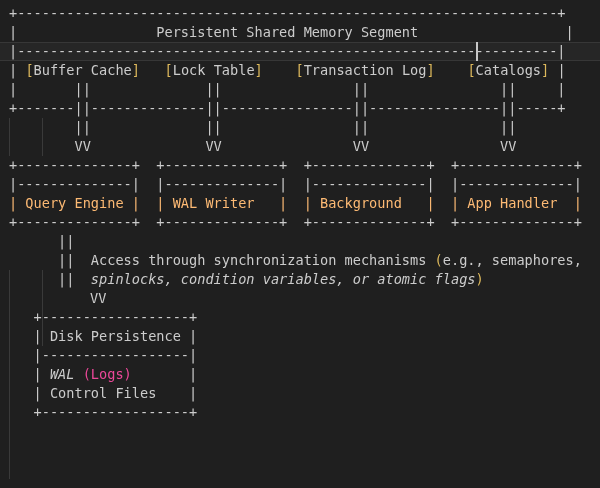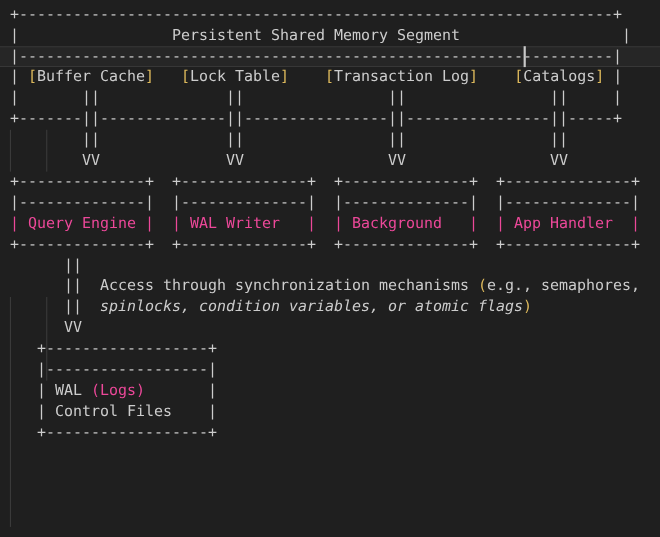--- a/index.html
+++ b/index.html
@@ -29,26 +29,27 @@
       <div class="line"><span style="color: rgb(204, 204, 204);">+------------------------------------------------------------------+</span></div>
       <div class="line"><span style="color: rgb(204, 204, 204);">|                 Persistent Shared Memory Segment                  |</span></div>
       <div class="line"><span style="color: rgb(204, 204, 204);">|------------------------------------------------------------------|</span></div>
       <div class="line"><span style="color: rgb(204, 204, 204);">| </span><span style="color: rgb(221, 185, 92);">[</span><span style="color: rgb(204, 204, 204);">Buffer Cache</span><span style="color: rgb(221, 185, 92);">]</span><span style="color: rgb(204, 204, 204);">   </span><span style="color: rgb(221, 185, 92);">[</span><span style="color: rgb(204, 204, 204);">Lock Table</span><span style="color: rgb(221, 185, 92);">]</span><span style="color: rgb(204, 204, 204);">    </span><span style="color: rgb(221, 185, 92);">[</span><span style="color: rgb(204, 204, 204);">Transaction Log</span><span style="color: rgb(221, 185, 92);">]</span><span style="color: rgb(204, 204, 204);">    </span><span style="color: rgb(221, 185, 92);">[</span><span style="color: rgb(204, 204, 204);">Catalogs</span><span style="color: rgb(221, 185, 92);">]</span><span style="color: rgb(204, 204, 204);"> |</span></div>
       <div class="line"><span style="color: rgb(204, 204, 204);">|       ||              ||                ||                ||     |</span></div>
       <div class="line"><span style="color: rgb(204, 204, 204);">+-------||--------------||----------------||----------------||-----+</span></div>
       <div class="line"><span style="color: rgb(204, 204, 204);">        ||              ||                ||                ||</span></div>
       <div class="line"><span style="color: rgb(204, 204, 204);">        VV              VV                VV                VV</span></div>
       <div class="line"><span style="color: rgb(204, 204, 204);">+--------------+  +--------------+  +--------------+  +--------------+</span></div>
       <div class="line"><span style="color: rgb(204, 204, 204);">|--------------|  |--------------|  |--------------|  |--------------|</span></div>
-      <div class="line"><span style="color: #ec4899;">| Query Engine |  | WAL Writer   |  | Background   |  | App Handler  |</span></div>
+      <div class="line"><span style="color: #fdba74;">| Query Engine |  | WAL Writer   |  | Background   |  | App Handler  |</span></div>
       <div class="line"><span style="color: rgb(204, 204, 204);">+--------------+  +--------------+  +--------------+  +--------------+</span></div>
       <div class="line"><span style="color: rgb(204, 204, 204);">      ||</span></div>
       <div class="line"><span style="color: rgb(204, 204, 204);">      ||  Access through synchronization mechanisms </span><span style="color: rgb(221, 185, 92);">(</span><span style="color: rgb(204, 204, 204);">e.g., semaphores,</span></div>
       <div class="line"><span style="color: rgb(204, 204, 204); font-style: italic;">      ||  spinlocks, condition variables, or atomic flags</span><span style="color: rgb(221, 185, 92);">)</span></div>
-      <div class="line"><span style="color: rgb(204, 204, 204);">      VV</span></div>
+      <div class="line"><span style="color: rgb(204, 204, 204); margin-left: 32px;">      VV</span></div>
       <div class="line"><span style="color: rgb(204, 204, 204);">   +------------------+</span></div>
+      <div class="line"><span style="color: rgb(204, 204, 204);">   | Disk Persistence |</span></div>
       <div class="line"><span style="color: rgb(204, 204, 204);">   |------------------|</span></div>
-      <div class="line"><span style="color: rgb(204, 204, 204);">   | WAL </span><span style="color: #ec4899; text-align: center;">(Logs)</span><span style="color: rgb(204, 204, 204);">       |</span></div>
+      <div class="line"><span style="color: rgb(204, 204, 204); font-style: italic;">   | WAL </span><span style="color: #ec4899; text-align: center;">(Logs)</span><span style="color: rgb(204, 204, 204);">       |</span></div>
       <div class="line"><span style="color: rgb(204, 204, 204);">   | Control Files    |</span></div>
       <div class="line"><span style="color: rgb(204, 204, 204);">   +------------------+</span></div>
     </div>
   <div id="caret" style="left: 476px; top: 42px; background: rgb(200, 200, 200);"></div>
 </div>
 
 </body></html>

